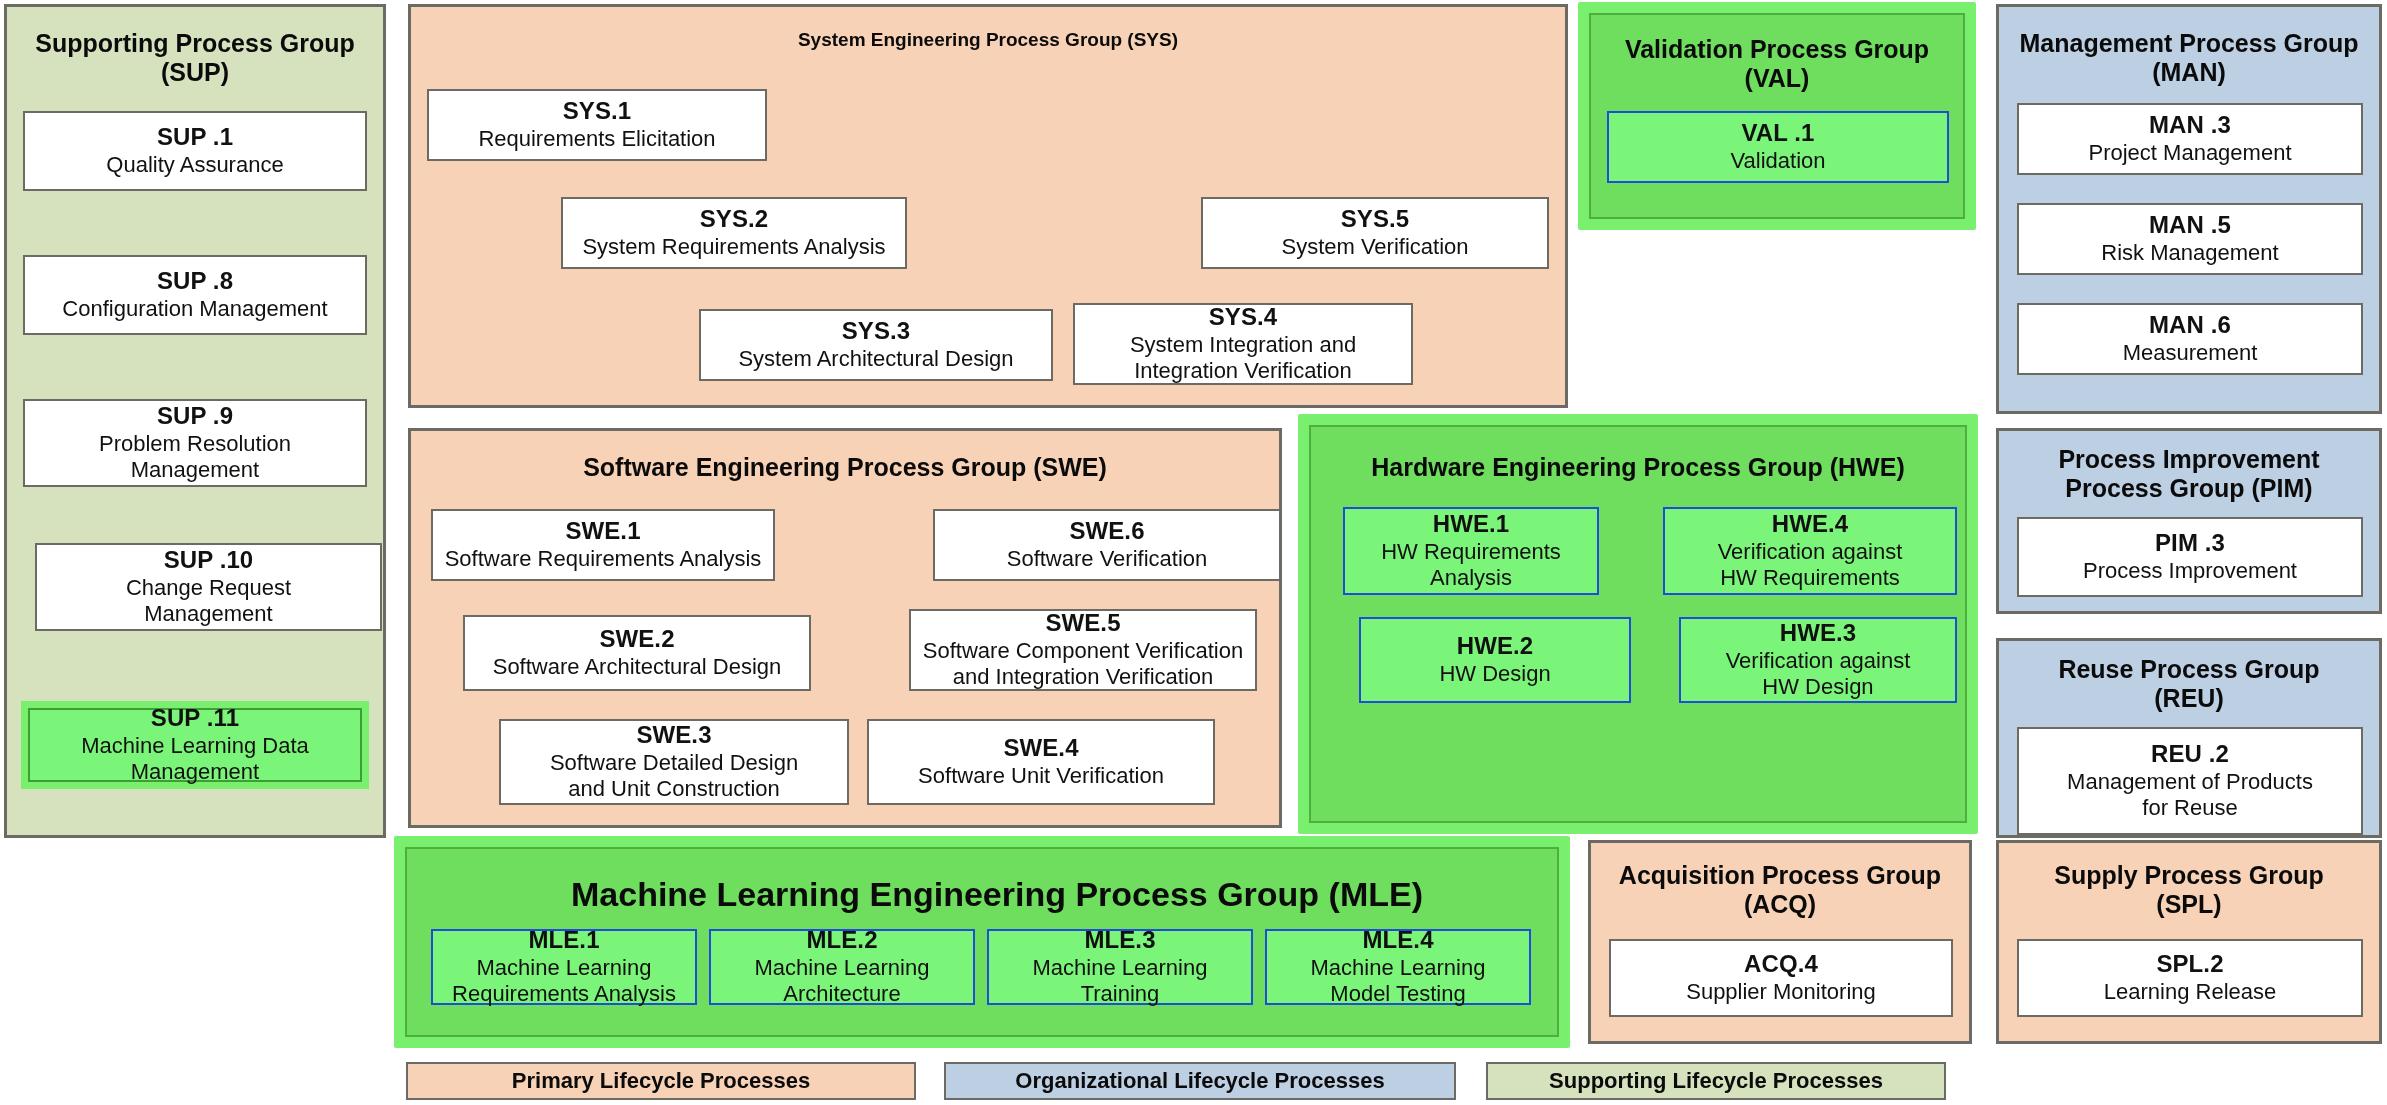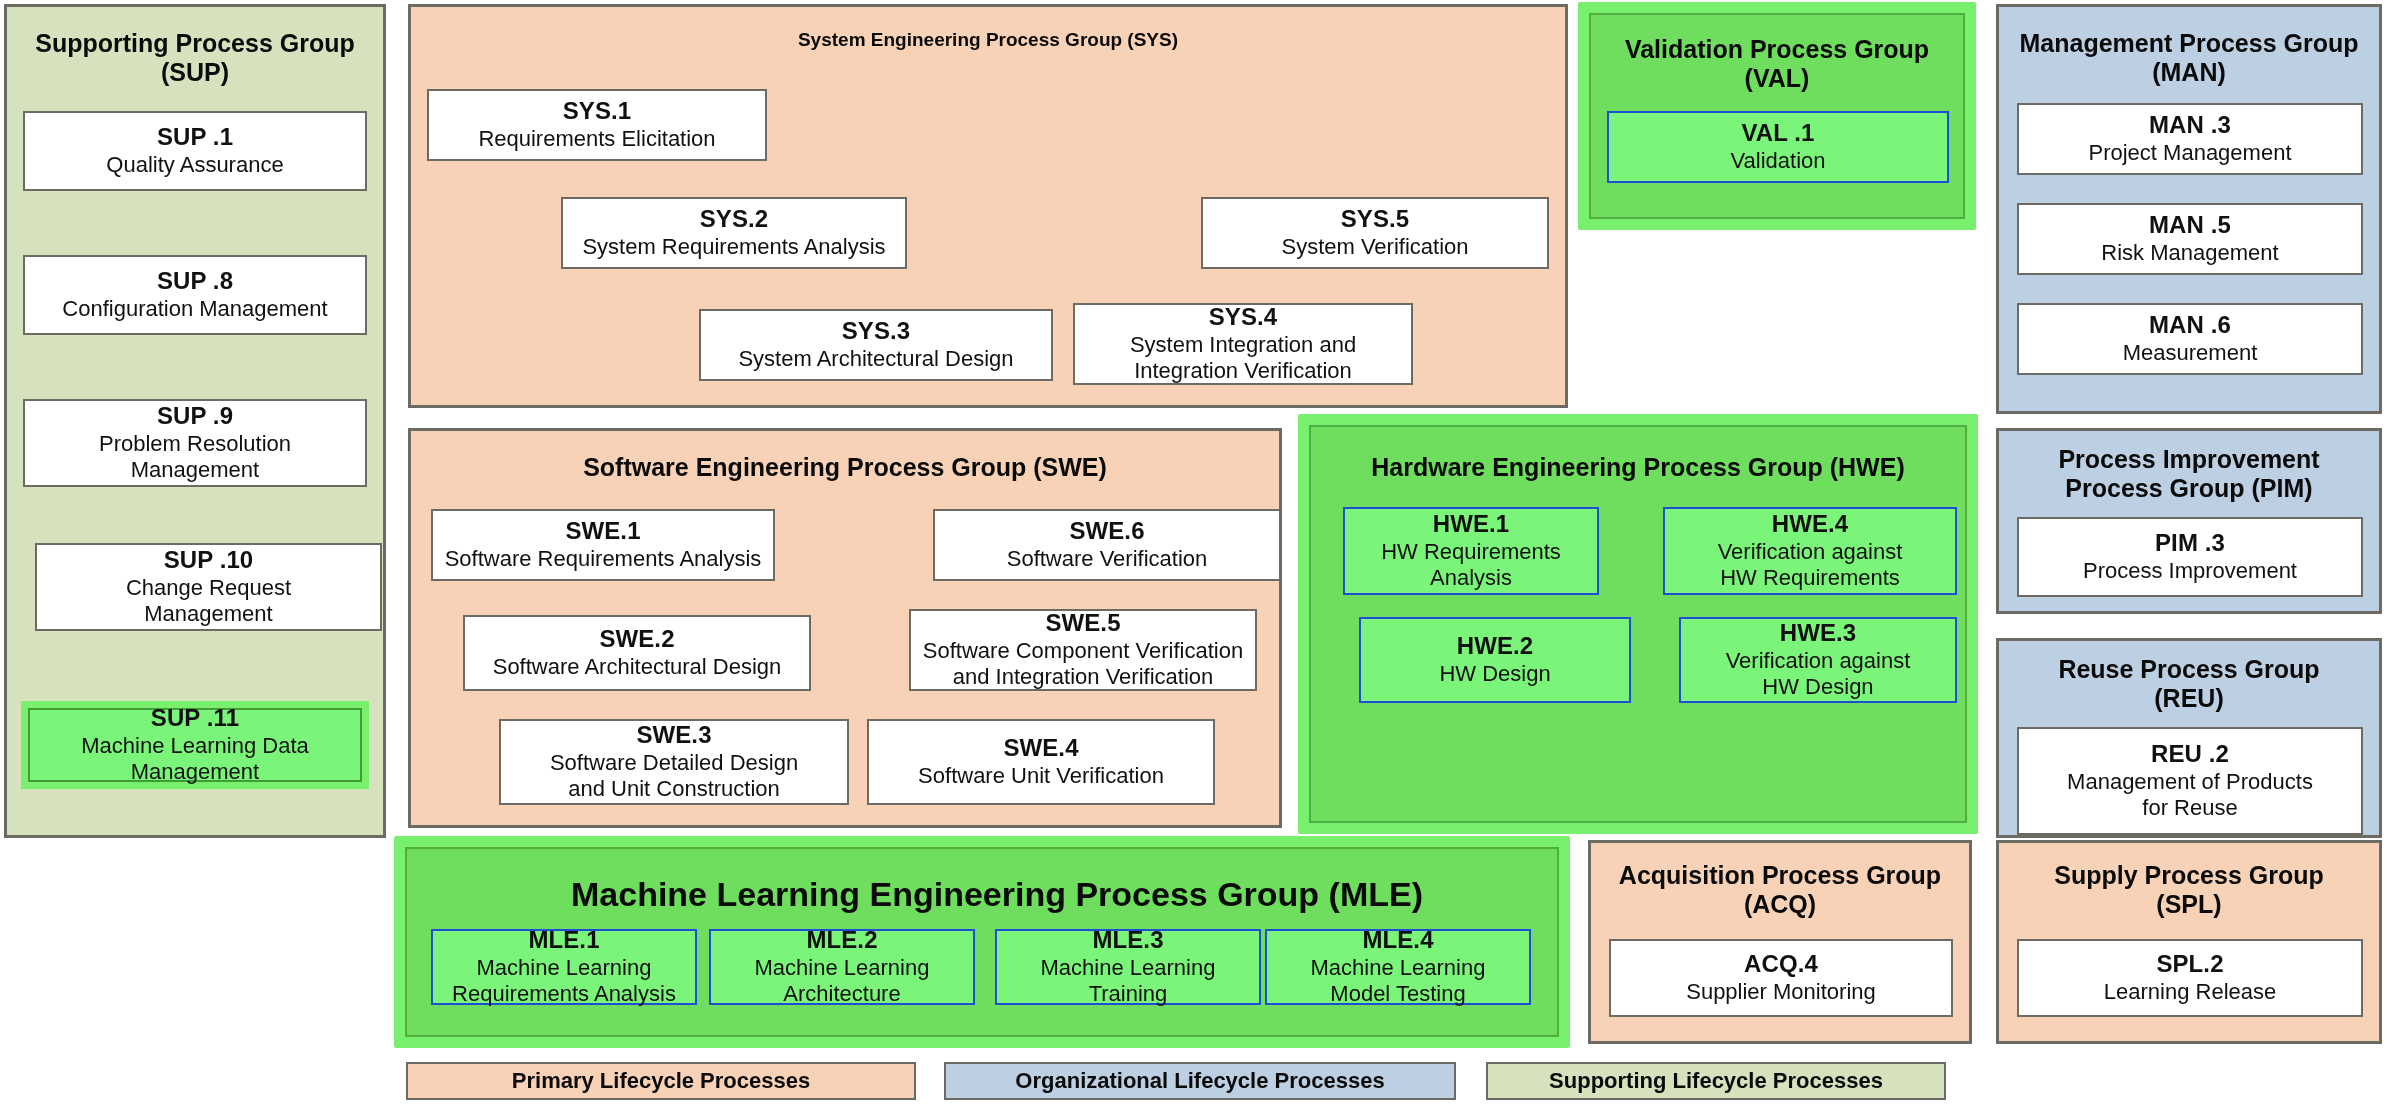--- a/index.html
+++ b/index.html
@@ -336,21 +336,21 @@
       <div class="proc green" style="left:24px; top:80px; width:266px; height:76px;">
         <div class="pid">MLE.1</div>
         <div class="pname">Machine Learning<br>Requirements Analysis</div>
       </div>
 
       <div class="proc green" style="left:302px; top:80px; width:266px; height:76px;">
         <div class="pid">MLE.2</div>
         <div class="pname">Machine Learning<br>Architecture</div>
       </div>
 
-      <div class="proc green" style="left:580px; top:80px; width:266px; height:76px;margin-left:8px;">
+      <div class="proc green" style="left:580px; top:80px; width:266px; height:76px;">
         <div class="pid">MLE.3</div>
         <div class="pname">Machine Learning<br>Training</div>
       </div>
 
       <div class="proc green" style="left:858px; top:80px; width:266px; height:76px;">
         <div class="pid">MLE.4</div>
         <div class="pname">Machine Learning<br>Model Testing</div>
       </div>
     </div>
   </div>

